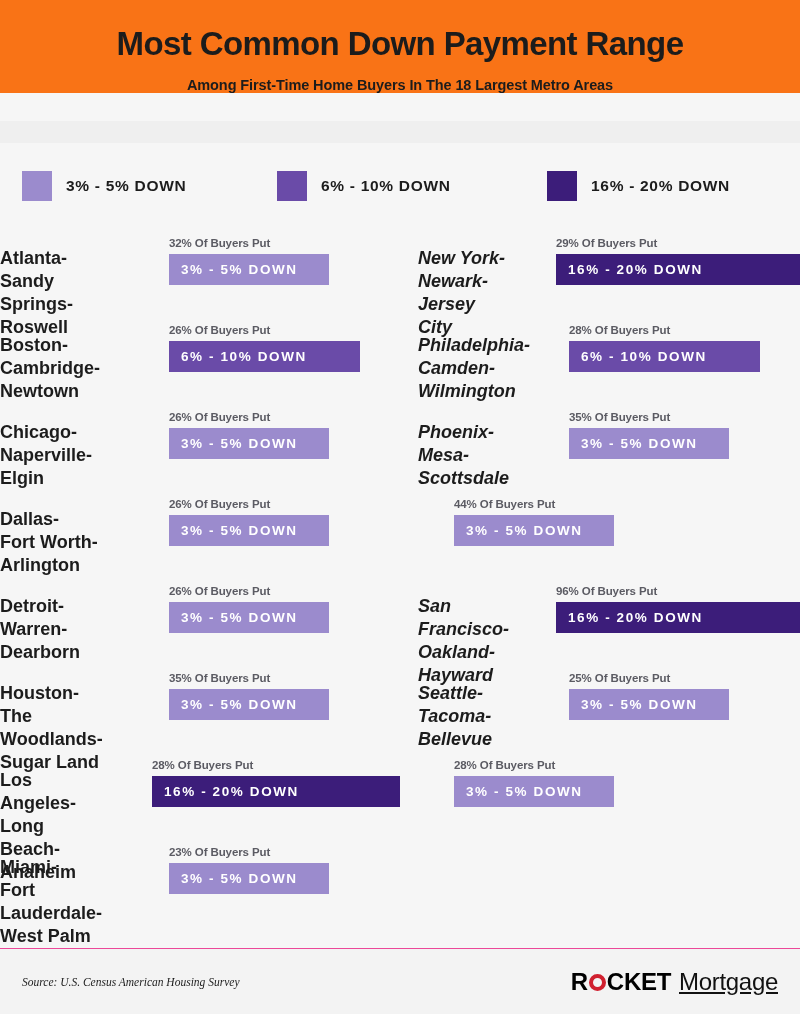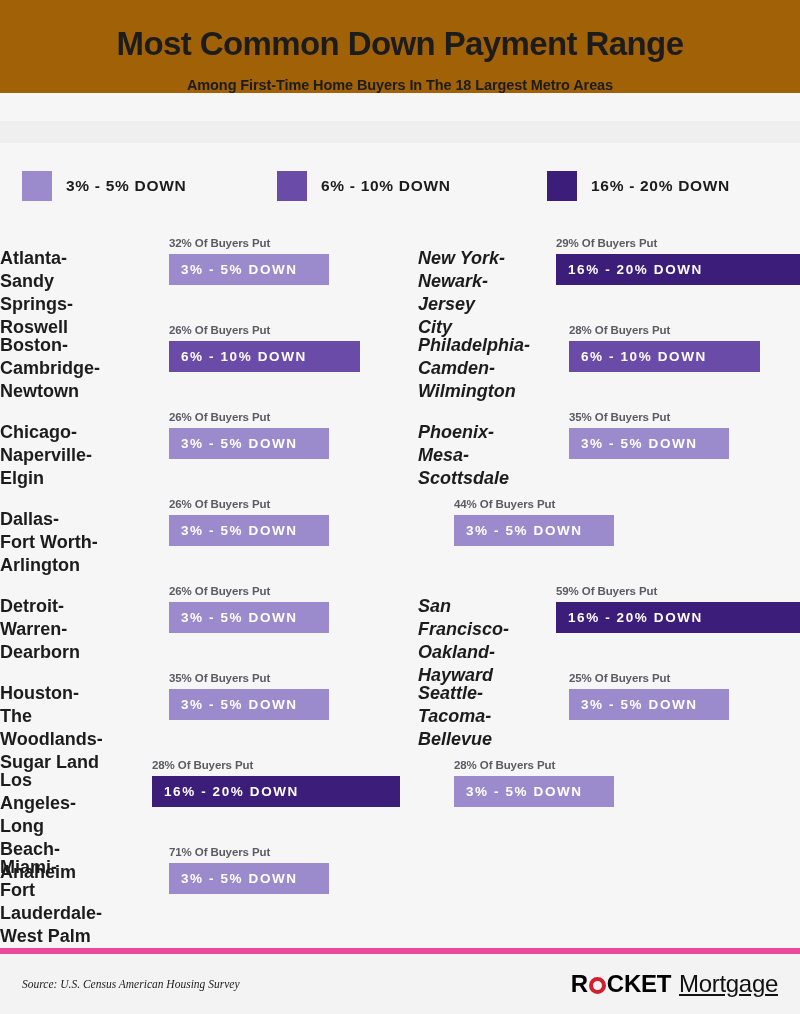--- a/index.html
+++ b/index.html
@@ -5,21 +5,21 @@
   * { box-sizing: border-box; margin: 0; padding: 0; }
   html, body {
     width: 800px; height: 1014px;
     background: #f6f6f6;
     font-family: "Liberation Sans", sans-serif;
     overflow: hidden;
   }
   .page { position: relative; width: 800px; height: 1014px; background: #f6f6f6; }
 
   
-  .header { padding-top: 26px; text-align: center; background: #a16207; }
+  .header { padding-top: 26px; text-align: center; background: #f97316; }
   .title {
     font-size: 33px; font-weight: bold; color: #1c1c1c;
     letter-spacing: -0.6px; line-height: 1.1;
   }
   .subtitle {
     margin-top: 15px; font-size: 14.5px; font-weight: bold;
     color: #1c1c1c; letter-spacing: -0.1px;
   }
   .divider-band { height: 22px; background: #efefef; margin-top: 28px; }
 
@@ -57,21 +57,21 @@
   .bar {
     height: 31px; display: flex; align-items: center;
     padding-left: 12px; color: #ffffff;
     font-size: 13.5px; font-weight: bold; letter-spacing: 1.6px;
     white-space: nowrap;
   }
 
   
   .footer {
     position: absolute; left: 0; bottom: 0; width: 800px; height: 66px;
-    background: #f3f3f3; border-top: 6px solid #ec4899;
+    background: #f3f3f3; border-top: 1px solid #ec4899;
     display: flex; align-items: center; justify-content: space-between;
     padding: 0 22px;
     gap: 16px;
   }
   .source {
     font-size: 11.5px; font-style: italic; color: #1c1c1c;
     font-family: "Liberation Serif", serif;
   }
   .logo { display: flex; align-items: baseline; }
   .logo-rocket {
@@ -162,21 +162,21 @@
         <div class="row">
           <div class="row-name">Los Angeles-<br>Long Beach-<br>Anaheim</div>
           <div class="row-main">
             <div class="row-caption">28% Of Buyers Put</div>
             <div class="bar" style="background: rgb(60, 29, 122); width: 248px;">16% - 20% DOWN</div>
           </div>
         </div>
         <div class="row">
           <div class="row-name">Miami-<br>Fort Lauderdale-<br>West Palm Beach</div>
           <div class="row-main">
-            <div class="row-caption">71% Of Buyers Put</div>
+            <div class="row-caption">23% Of Buyers Put</div>
             <div class="bar" style="background: rgb(155, 139, 205); width: 160px;">3% - 5% DOWN</div>
           </div>
         </div>
       </div>
     <div class="col col-right">
         <div class="row">
           <div class="row-name">New York-<br>Newark-<br>Jersey City</div>
           <div class="row-main">
             <div class="row-caption">29% Of Buyers Put</div>
             <div class="bar" style="background: rgb(60, 29, 122); width: 244px;">16% - 20% DOWN</div>
@@ -198,21 +198,21 @@
         </div>
         <div class="row">
           <div class="row-main">
             <div class="row-caption">44% Of Buyers Put</div>
             <div class="bar" style="background: rgb(155, 139, 205); width: 160px;">3% - 5% DOWN</div>
           </div>
         </div>
         <div class="row">
           <div class="row-name">San Francisco-<br>Oakland-<br>Hayward</div>
           <div class="row-main">
-            <div class="row-caption">59% Of Buyers Put</div>
+            <div class="row-caption">96% Of Buyers Put</div>
             <div class="bar" style="background: rgb(60, 29, 122); width: 244px;">16% - 20% DOWN</div>
           </div>
         </div>
         <div class="row">
           <div class="row-name">Seattle-<br>Tacoma-<br>Bellevue</div>
           <div class="row-main">
             <div class="row-caption">25% Of Buyers Put</div>
             <div class="bar" style="background: rgb(155, 139, 205); width: 160px;">3% - 5% DOWN</div>
           </div>
         </div>

